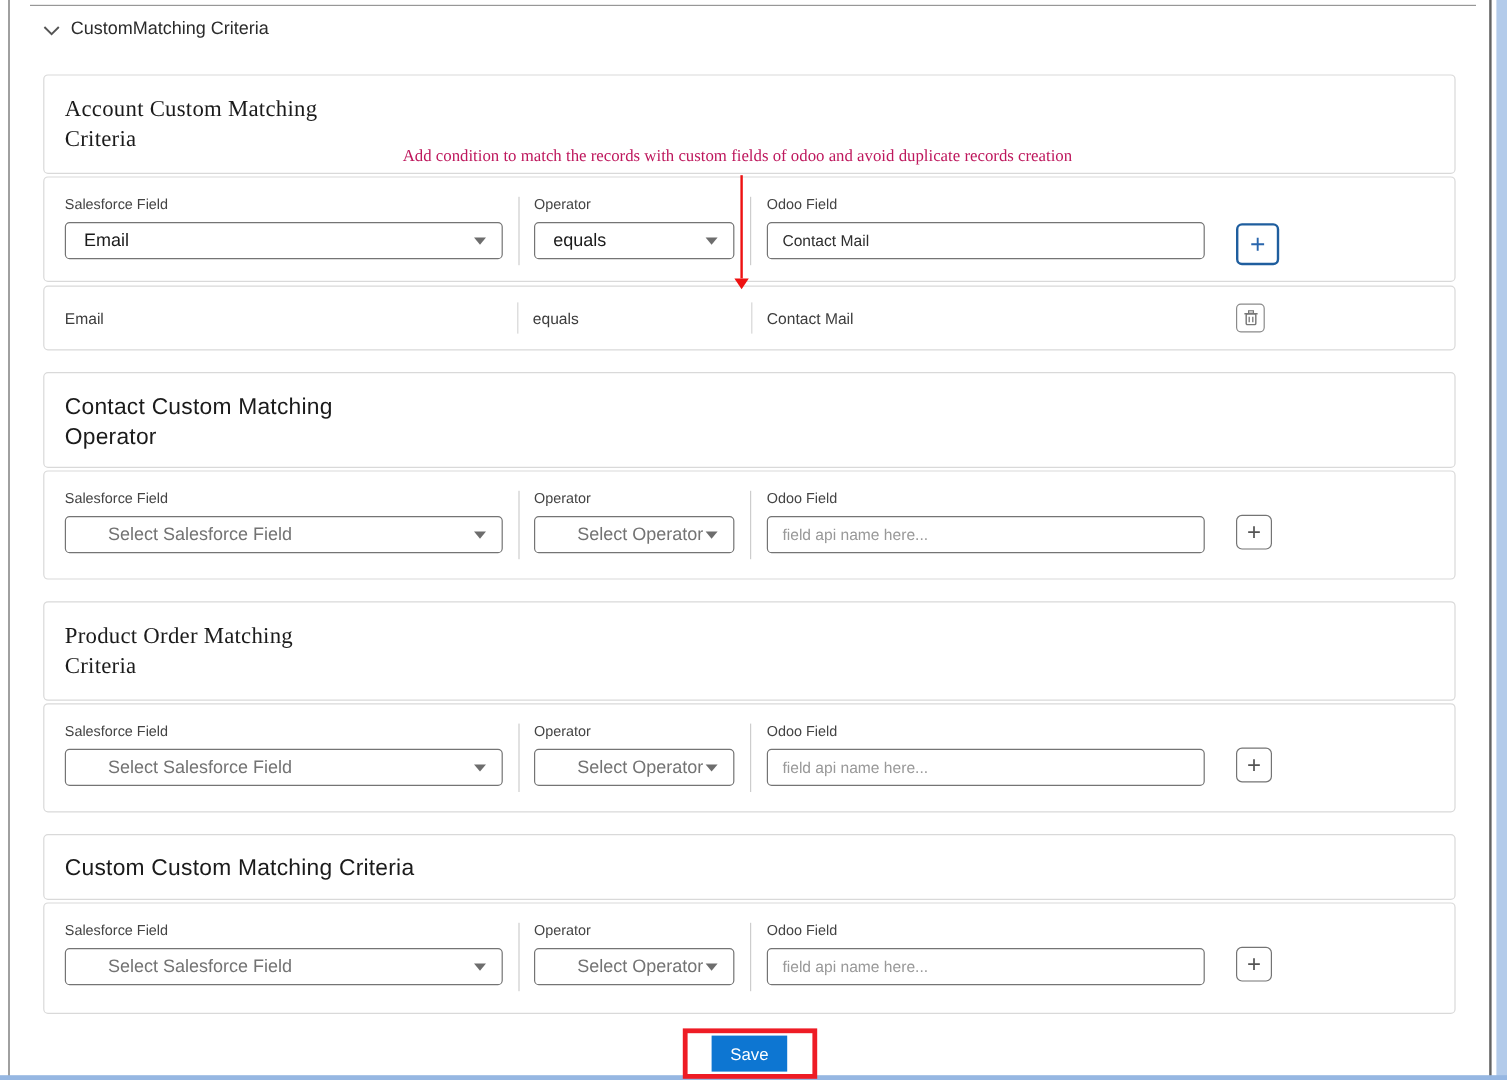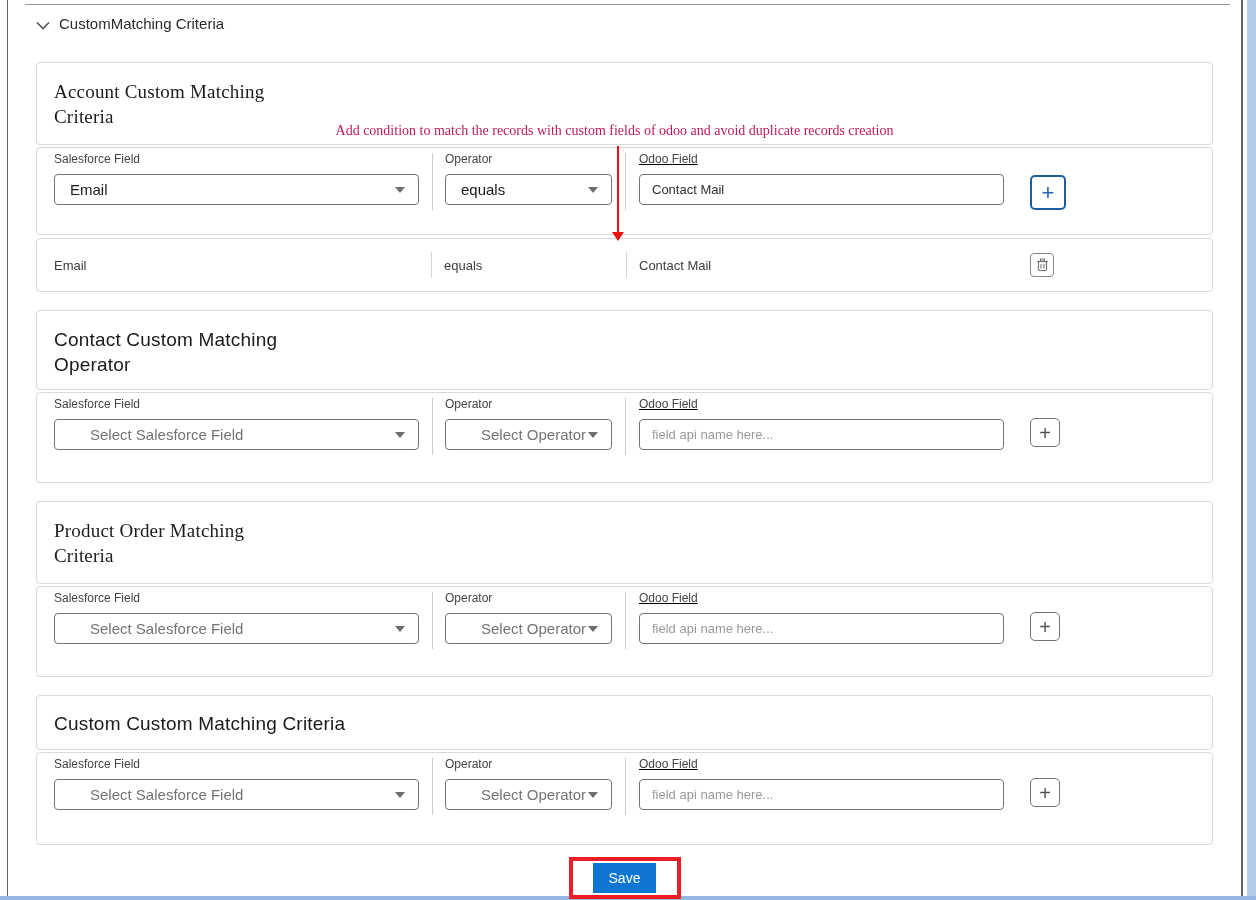--- a/index.html
+++ b/index.html
@@ -38,30 +38,30 @@
   .section-title {
     font-size:19px; line-height:25px; color:#1b1b1b;
     white-space:pre-line; letter-spacing:.2px;
   }
   .annotation {
     position:absolute; left:0; right:20px; bottom:5px;
     text-align:center; font-size:14px;
   }
 
   
-  .row-card { display:flex; align-items:flex-start; padding:4px 0 0 17px; }
+  .row-card { display:flex; align-items:flex-start; padding:15px 0 0 17px; }
   .row-card.h88 { height:88px; }
   .row-card.h91 { height:91px; }
   .row-card.h93 { height:93px; }
   .fcol { flex:none; }
   .fcol .flabel { font-size:12px; color:#444; line-height:14px; margin-bottom:8px; display:block; }
   .w365 { width:365px; }
   .w167 { width:167px; }
   .col-divider { flex:none; width:1px; height:57px; background:#cdcdcd; margin-top:1px; }
-  .ml13 { margin-left:13px;text-decoration:underline; } .ml12 { margin-left:12px; }
+  .ml13 { margin-left:13px; } .ml12 { margin-left:12px; }
 
   .select-box {
     height:31px; border:1px solid #747474; border-radius:4px;
     display:flex; align-items:center; justify-content:space-between;
     padding:0 13px 0 15px; background:#fff; cursor:pointer;
   }
   .select-box .sel-text { font-size:15px; color:#1a1a1a; }
   .select-box.placeholder .sel-text { color:#737373;margin-left:20px; }
   .caret { width:0; height:0; border-left:5px solid transparent; border-right:5px solid transparent; border-top:6px solid #6d6d6d; }
 

